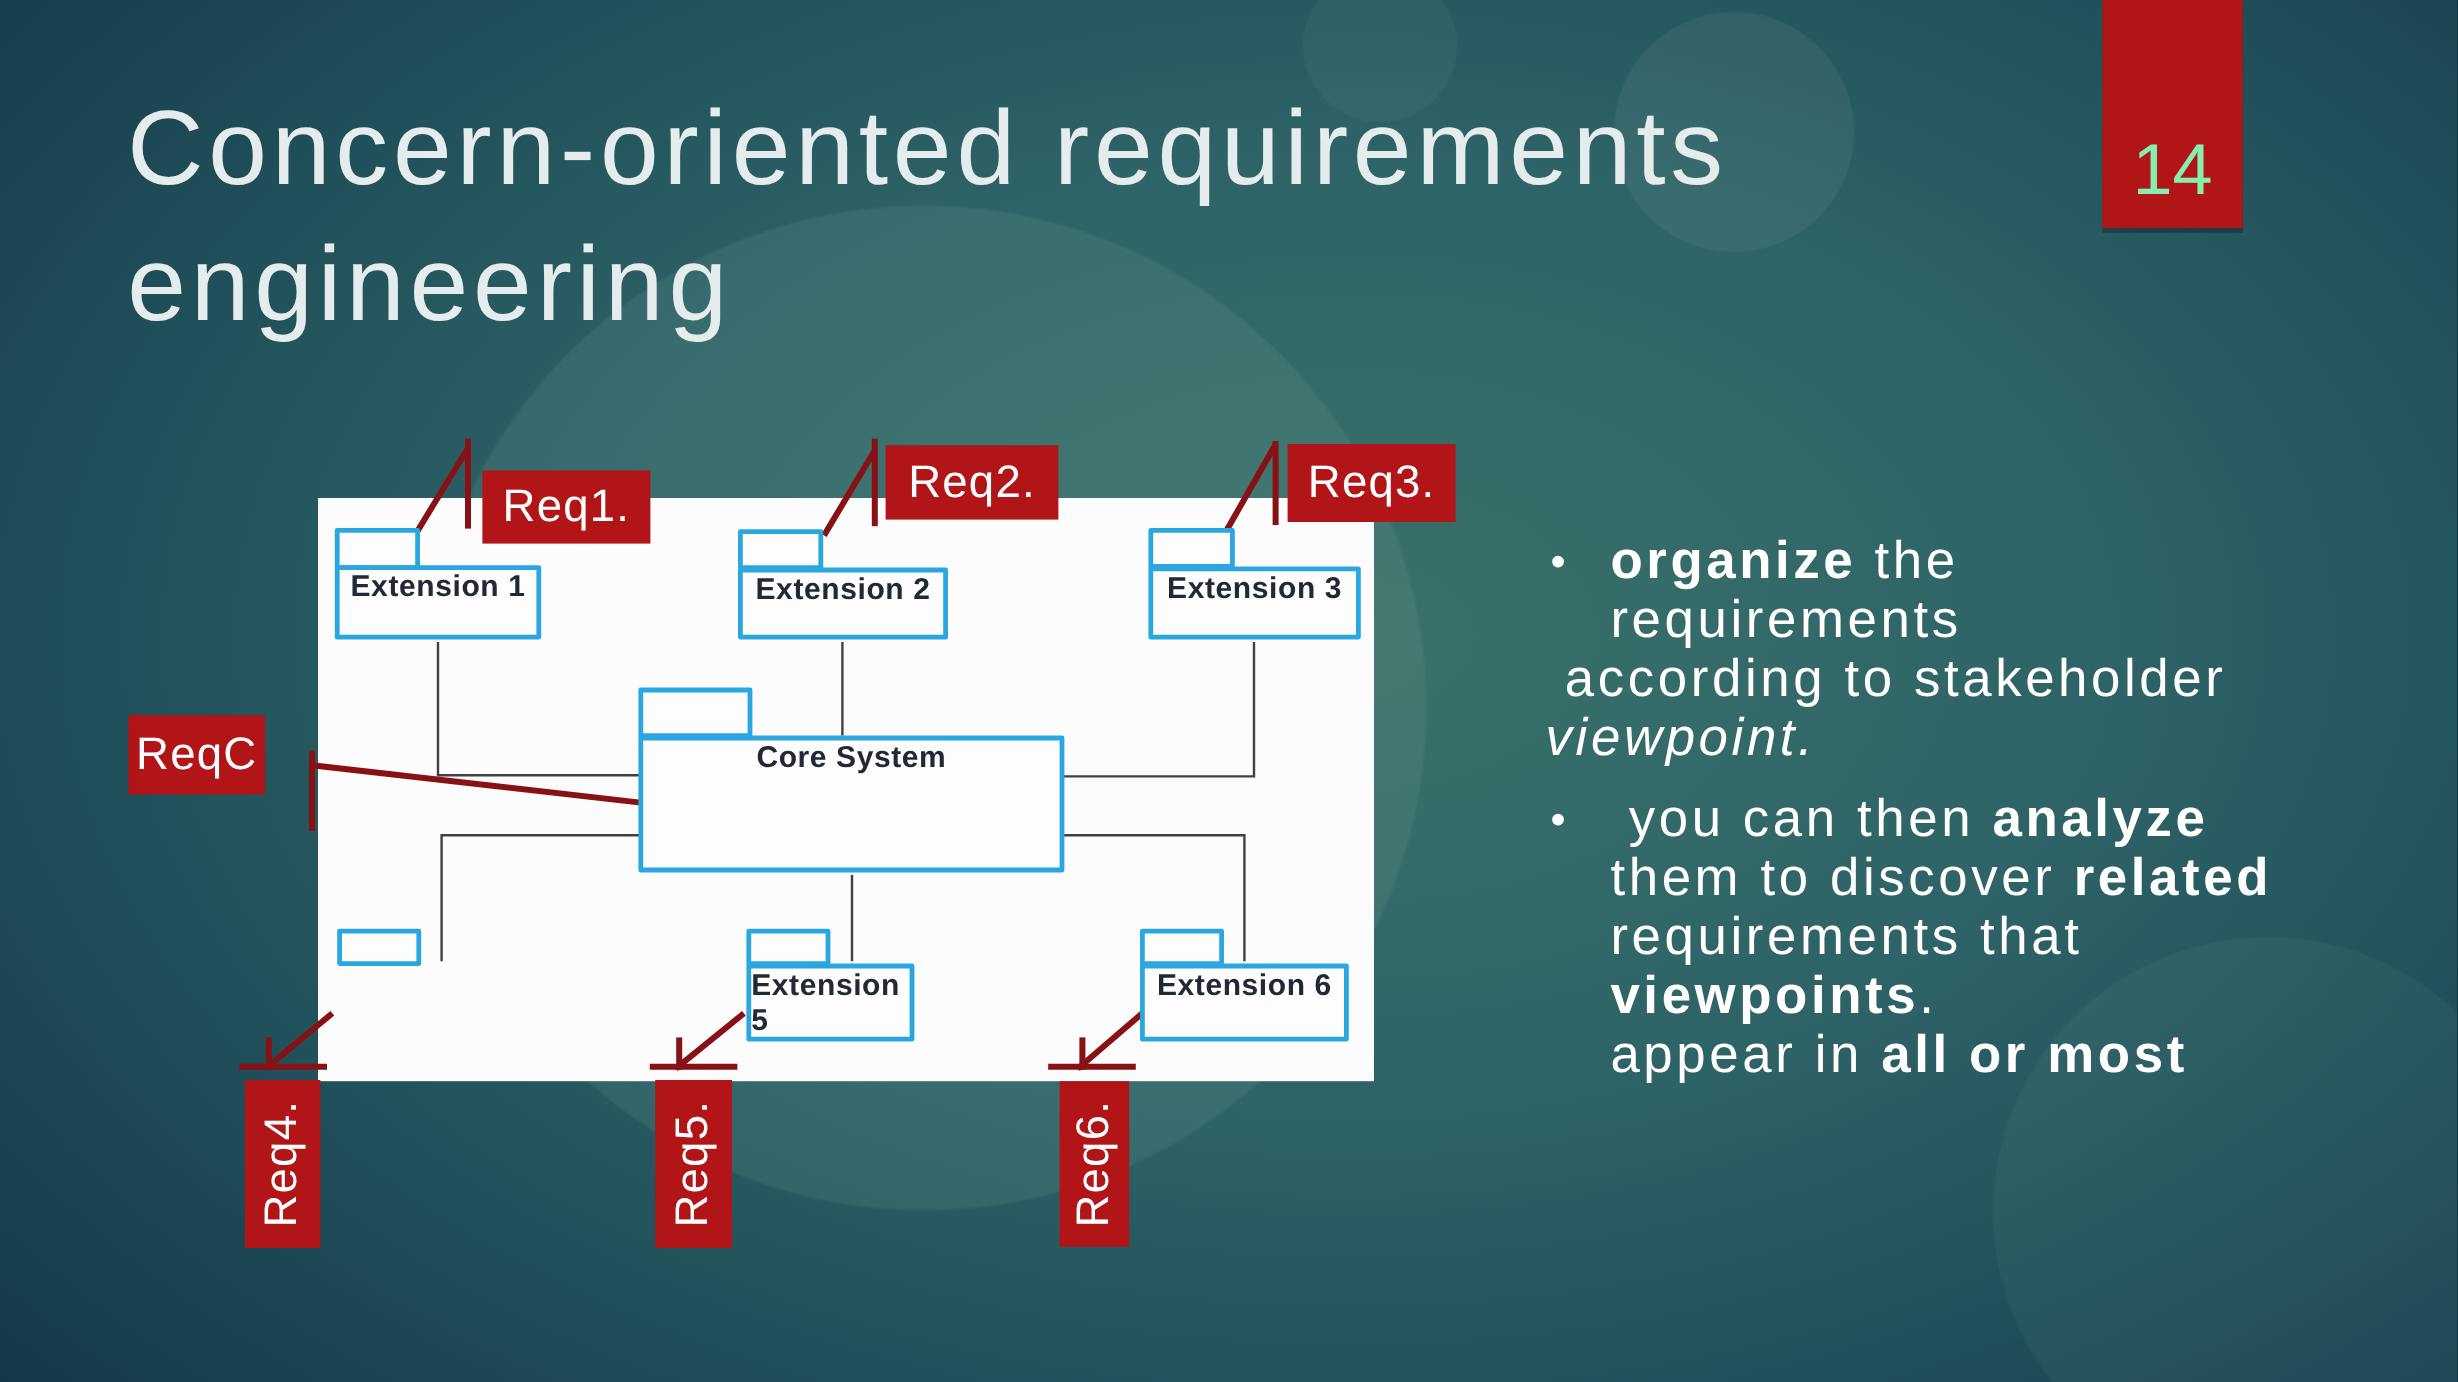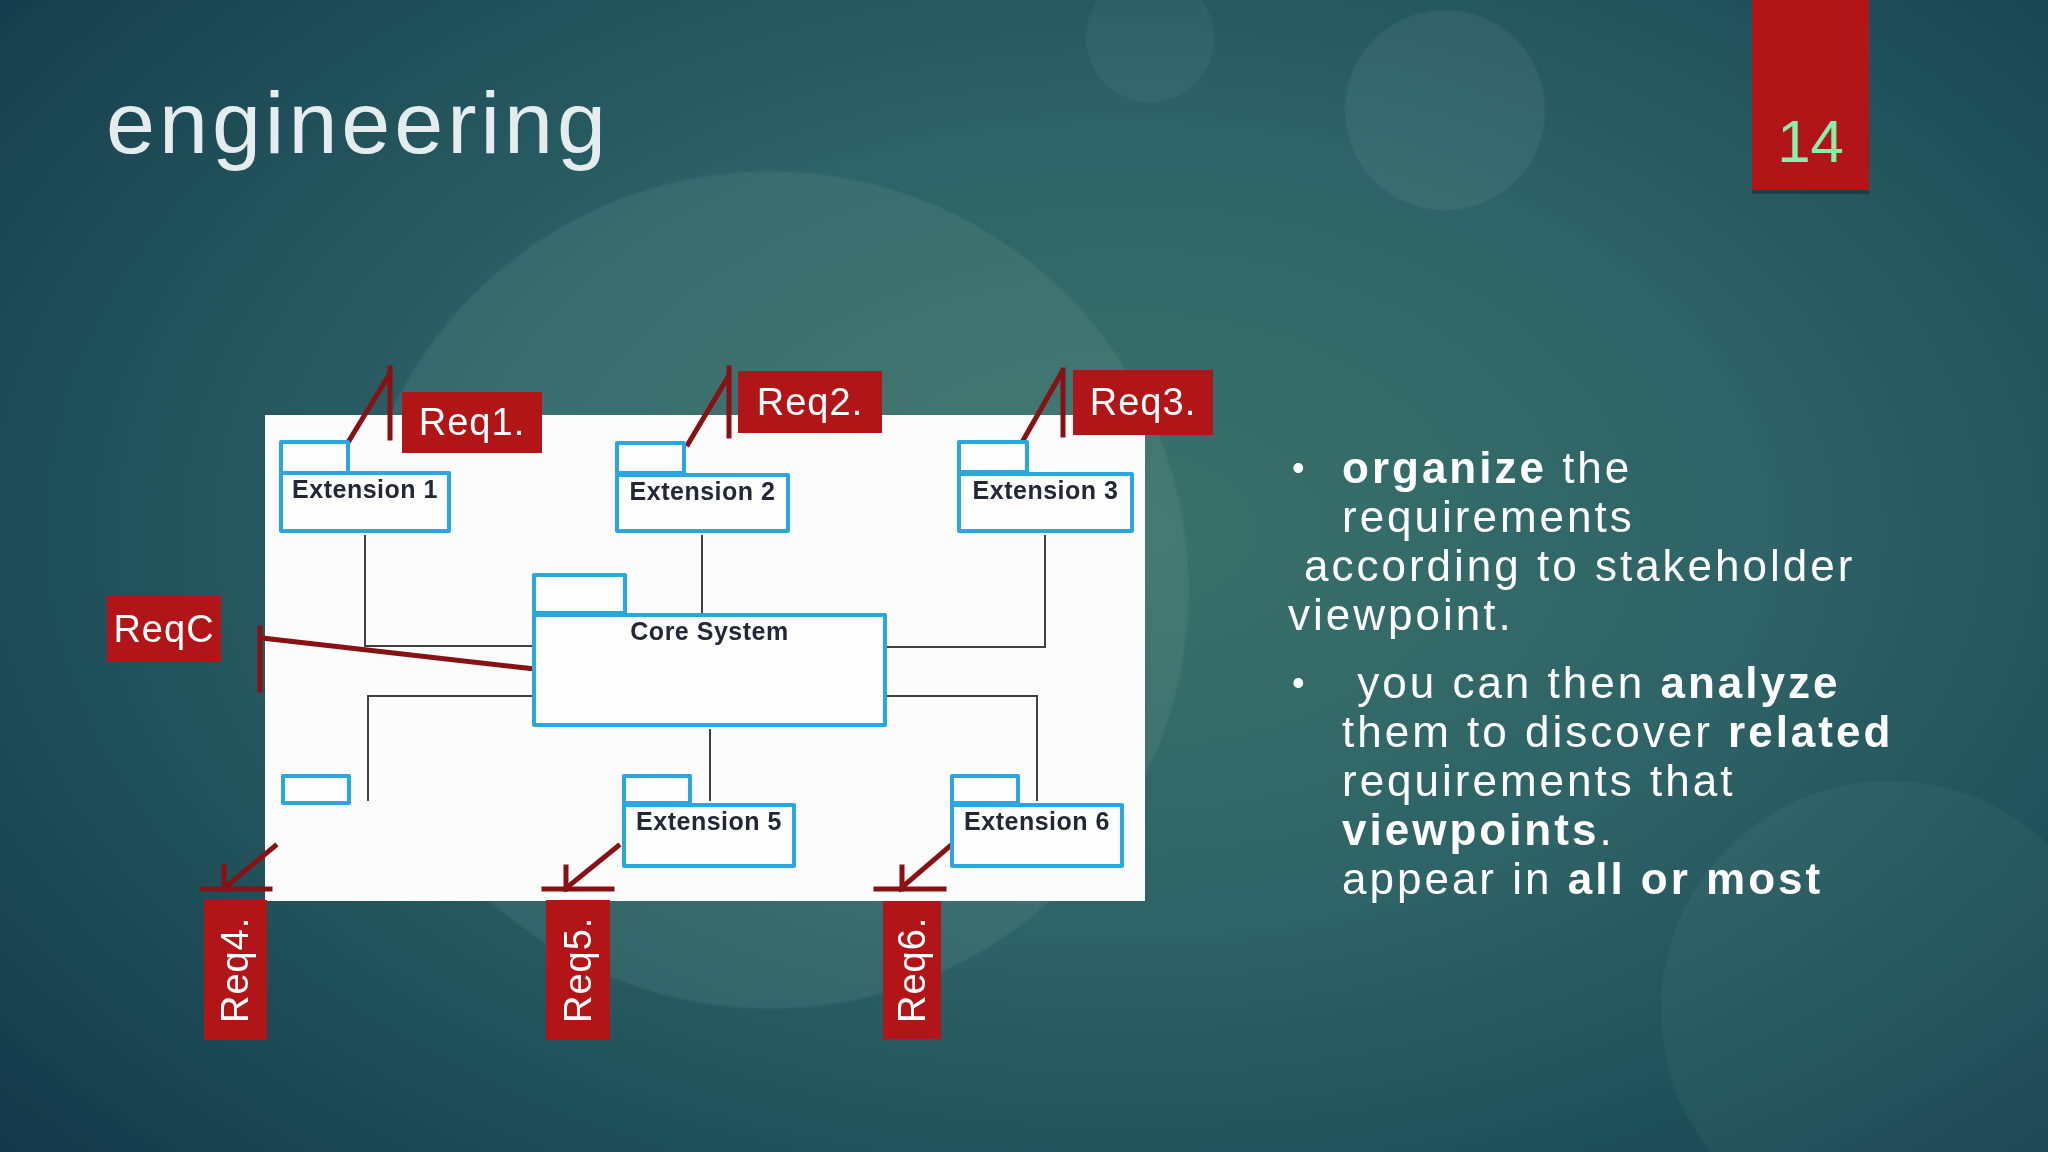--- a/index.html
+++ b/index.html
@@ -49,20 +49,21 @@
   .tline .b{font-weight:700;}
   .tline .dot{position:absolute;left:4px;top:0;font-size:36px;letter-spacing:0;}
   .tline.gap{margin-top:19px;}
 </style>
 </head>
 <body>
 
 <div class="slide">
 
   <div class="title">
+    <div>Concern-oriented requirements</div>
     <div>engineering</div>
   </div>
 
   <div class="page-tab">
     <span>14</span>
   </div>
 
   <div class="panel"></div>
 
   <svg class="overlay" width="2048" height="1152" viewBox="0 0 2048 1152">
@@ -111,42 +112,42 @@
   </div>
 
   <div class="pkg-tab" style="left:532px;top:573px;width:95px;height:42px"></div>
   <div class="pkg-body" style="left:532px;top:613px;width:355px;height:114px">
     <span>Core System</span>
   </div>
 
   <div class="pkg-tab" style="left:281px;top:774px;width:70px;height:31px"></div>
 
   <div class="pkg-tab" style="left:622px;top:774px;width:70px;height:31px"></div>
-  <div class="pkg-body" style="left:622px;top:803px;width:174px;height:65px">
+  <div class="pkg-body" style="left:622px;top:803px;width:140px;height:65px">
     <span>Extension 5</span>
   </div>
 
   <div class="pkg-tab" style="left:950px;top:774px;width:70px;height:31px"></div>
   <div class="pkg-body" style="left:950px;top:803px;width:174px;height:65px">
     <span>Extension 6</span>
   </div>
 
   <div class="req" style="left:402px;top:392px;width:140px;height:61px">Req1.</div>
   <div class="req" style="left:738px;top:371px;width:144px;height:62px">Req2.</div>
   <div class="req" style="left:1073px;top:370px;width:140px;height:65px">Req3.</div>
   <div class="req" style="left:107px;top:596px;width:114px;height:66px">ReqC</div>
   <div class="req vert" style="left:204px;top:900px;width:63px;height:140px">Req4.</div>
   <div class="req vert" style="left:546px;top:900px;width:64px;height:140px">Req5.</div>
   <div class="req vert" style="left:883px;top:901px;width:58px;height:138px">Req6.</div>
 
   <div class="bullets">
       <div class="tline" style="padding-left: 54px;"><span class="dot">•</span><span class="b">organize</span><span> the</span></div>
       <div class="tline" style="padding-left: 54px;"><span>requirements</span></div>
       <div class="tline" style="padding-left: 0px; margin-left: 16px;"><span>according to stakeholder</span></div>
-      <div class="tline" style="padding-left: 0px;"><span>viewpoint.</span></div>
+      <div class="tline" style="padding-left: 0px; font-style: italic;"><span>viewpoint.</span></div>
       <div class="tline gap" style="padding-left: 54px;"><span class="dot">•</span><span> you can then </span><span class="b">analyze</span></div>
       <div class="tline" style="padding-left: 54px;"><span>them to discover </span><span class="b">related</span></div>
       <div class="tline" style="padding-left: 54px;"><span>requirements that</span></div>
       <div class="tline" style="padding-left: 54px;"><span class="b">viewpoints</span><span>.</span></div>
       <div class="tline" style="padding-left: 54px;"><span>appear in </span><span class="b">all or most</span></div>
     </div>
 
 </div>
 
 </body></html>

